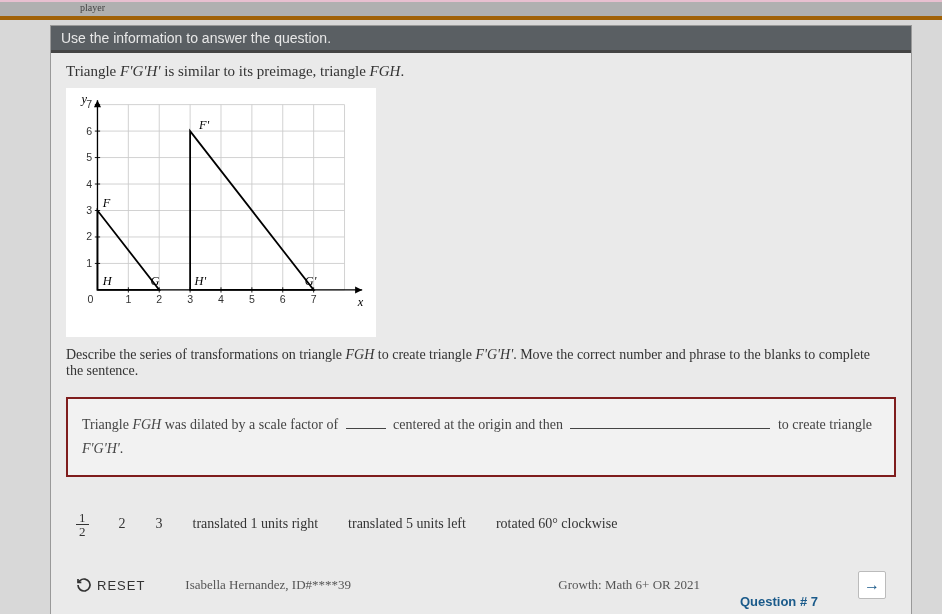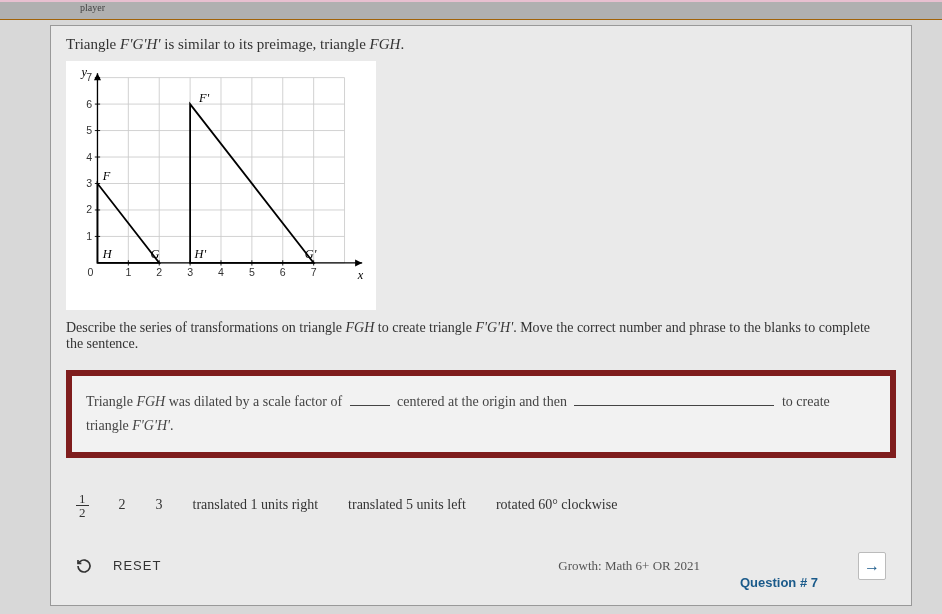--- a/index.html
+++ b/index.html
@@ -7,21 +7,21 @@
       font-family: Georgia, 'Times New Roman', serif;
       background: #d8d8d8;
       width: 942px;
       height: 614px;
       overflow: hidden;
     }
     .top-bar {
       height: 20px;
       background: #b0b0b0;
       border-top: 2px solid #e8c0d0;
-      border-bottom: 1px solid #a16207;
+      border-bottom: 4px solid #a16207;
       font-size: 10px;
       color: #444;
       padding-left: 80px;
     }
     .page-container {
       padding: 5px 30px 0 50px;
     }
     .question-box {
       background: #eaeaea;
       border: 1px solid #999;
@@ -48,21 +48,21 @@
       width: 310px;
       padding: 5px;
       margin-bottom: 10px;
     }
     .describe {
       font-size: 14px;
       color: #333;
       margin: 10px 12px 18px 0;
     }
     .sentence-box {
-      border: 6px solid #7f1d1d;
+      border: 2px solid #7f1d1d;
       background: #f2f2f2;
       padding: 14px 14px;
       font-size: 14px;
       color: #444;
       line-height: 1.7;
       margin-bottom: 25px;
     }
     .blank {
       display: inline-block;
       border-bottom: 1px solid #444;
@@ -93,22 +93,22 @@
     .footer {
       display: flex;
       align-items: center;
       padding: 15px 10px 5px 10px;
       gap: 40px;
       font-size: 13px;
       color: #555;
     }
     .reset-btn {
       display: flex;
-      align-items: center;
-      gap: 21px;
+      align-items: flex-end;
+      gap: 5px;
       cursor: pointer;
       color: #333;
       font-family: Arial, sans-serif;
       letter-spacing: 1px;
     }
     .reset-btn svg { width: 16px; height: 16px; }
     .footer .spacer { flex: 1; }
     .qnum { color: #1a5a8a; font-weight: bold; font-family: Arial, sans-serif; margin-top: 33px; }
     .arrow-btn {
       width: 28px;
@@ -126,20 +126,21 @@
   </style>
 </head>
 <body>
 
 <div class="top-bar">
   <span>player</span>
 </div>
 
 <div class="page-container">
   <div class="question-box">
+    <div class="instruction-header">Use the information to answer the question.</div>
     <div class="content-area">
 
       <div class="prompt">
         <span>Triangle </span><span class="italic">F'G'H'</span><span> is similar to its preimage, triangle </span><span class="italic">FGH</span><span>.</span>
       </div>
 
       <div class="chart-wrap">
         <svg viewBox="-30 -10 340 260" width="300" height="235">
 
           <g stroke="#ccc" stroke-width="1">
@@ -244,20 +245,21 @@
       </div>
 
       <div class="footer">
         <div class="reset-btn">
           <svg viewBox="0 0 24 24" fill="none" stroke="#333" stroke-width="2.5">
             <path d="M3 12a9 9 0 1 0 3-6.7L3 8"></path>
             <path d="M3 3v5h5"></path>
           </svg>
           <span>RESET</span>
         </div>
+        <span>Isabella Hernandez, ID#****39</span>
         <span class="spacer"></span>
         <span>Growth: Math 6+ OR 2021</span>
         <span class="qnum">Question # 7</span>
         <div class="arrow-btn">
           <span>→</span>
         </div>
       </div>
 
     </div>
   </div>

